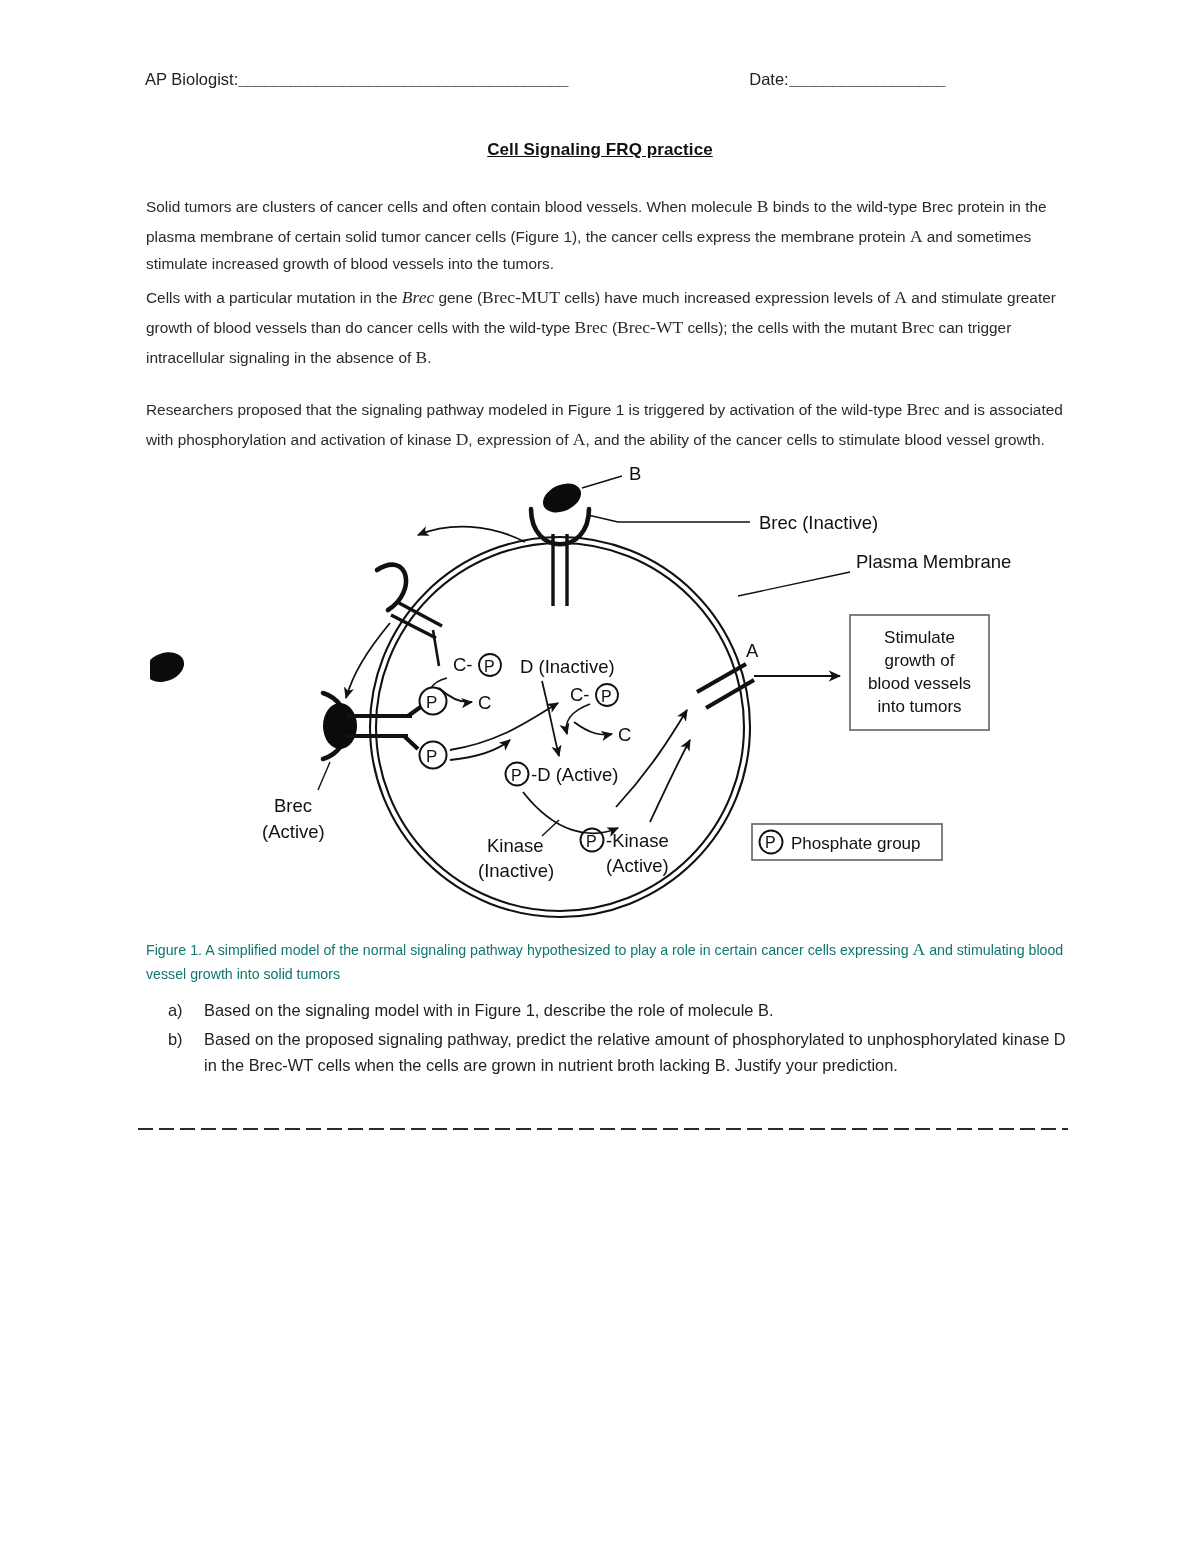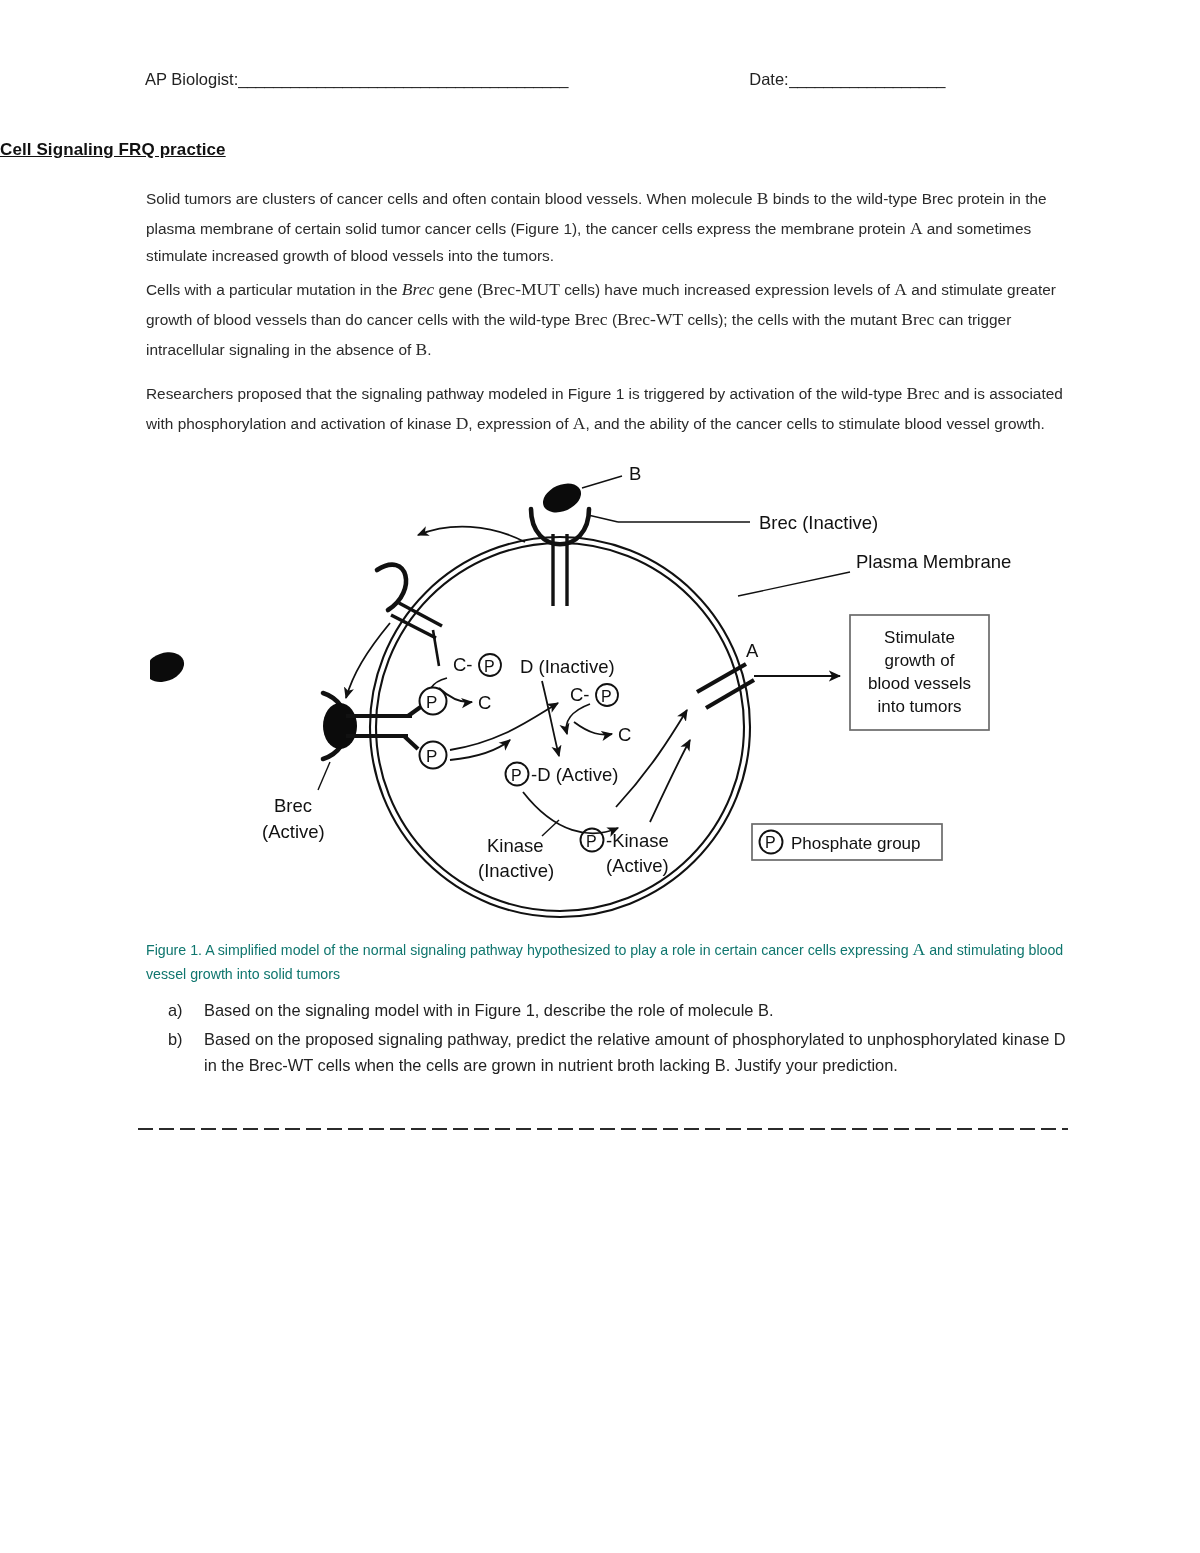--- a/index.html
+++ b/index.html
@@ -15,40 +15,41 @@
   
   .hdr{
     position:absolute;left:145px;top:70px;width:935px;
     display:flex;align-items:baseline;
     font-size:16.5px;color:#222;
   }
   .hdr .lbl{white-space:nowrap;}
   .hdr .rule{
     letter-spacing:-0.5px;overflow:hidden;white-space:nowrap;
     font-size:16.5px;
+    font-weight:bold;
   }
   .hdr .name-rule{width:475px;}
   .hdr .date-lbl{margin-left:36px;}
   .hdr .date-rule{width:235px;}
 
   
   .doc-title{
-    position:absolute;top:140px;left:0;width:1200px;text-align:left;
+    position:absolute;top:140px;left:0;width:1200px;text-align:center;
     font-size:17px;font-weight:bold;text-decoration:underline;
     letter-spacing:.1px;color:#111;
   }
 
   
   .prose{
     position:absolute;left:146px;width:938px;
-    font-size:15.4px;line-height:1.72;color:#2a2a2a;text-align:left;
+    font-size:15.4px;line-height:1.72;color:#2a2a2a;text-align:left;margin-top:8px;
   }
   #p1{top:183px;}
   #p2{top:274px;}
-  #p3{top:378px;}
+  #p3{top:386px;}
   .serif{font-family:"Liberation Serif", serif;font-size:17.5px;}
   .serif-i{font-family:"Liberation Serif", serif;font-style:italic;font-size:17.5px;}
 
   
   .figwrap{position:absolute;left:150px;top:460px;width:930px;height:470px;}
   .figwrap svg{display:block;}
 
   .figcap{
     position:absolute;left:146px;top:935px;width:940px;
     font-size:14.2px;line-height:1.62;color:#0f766e;

